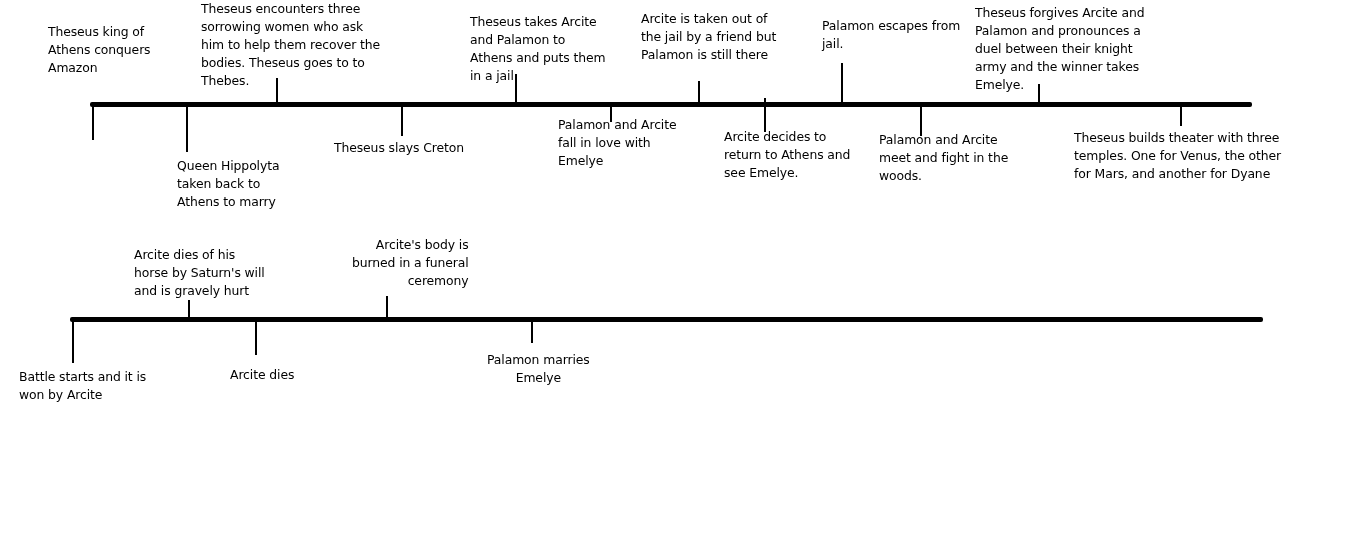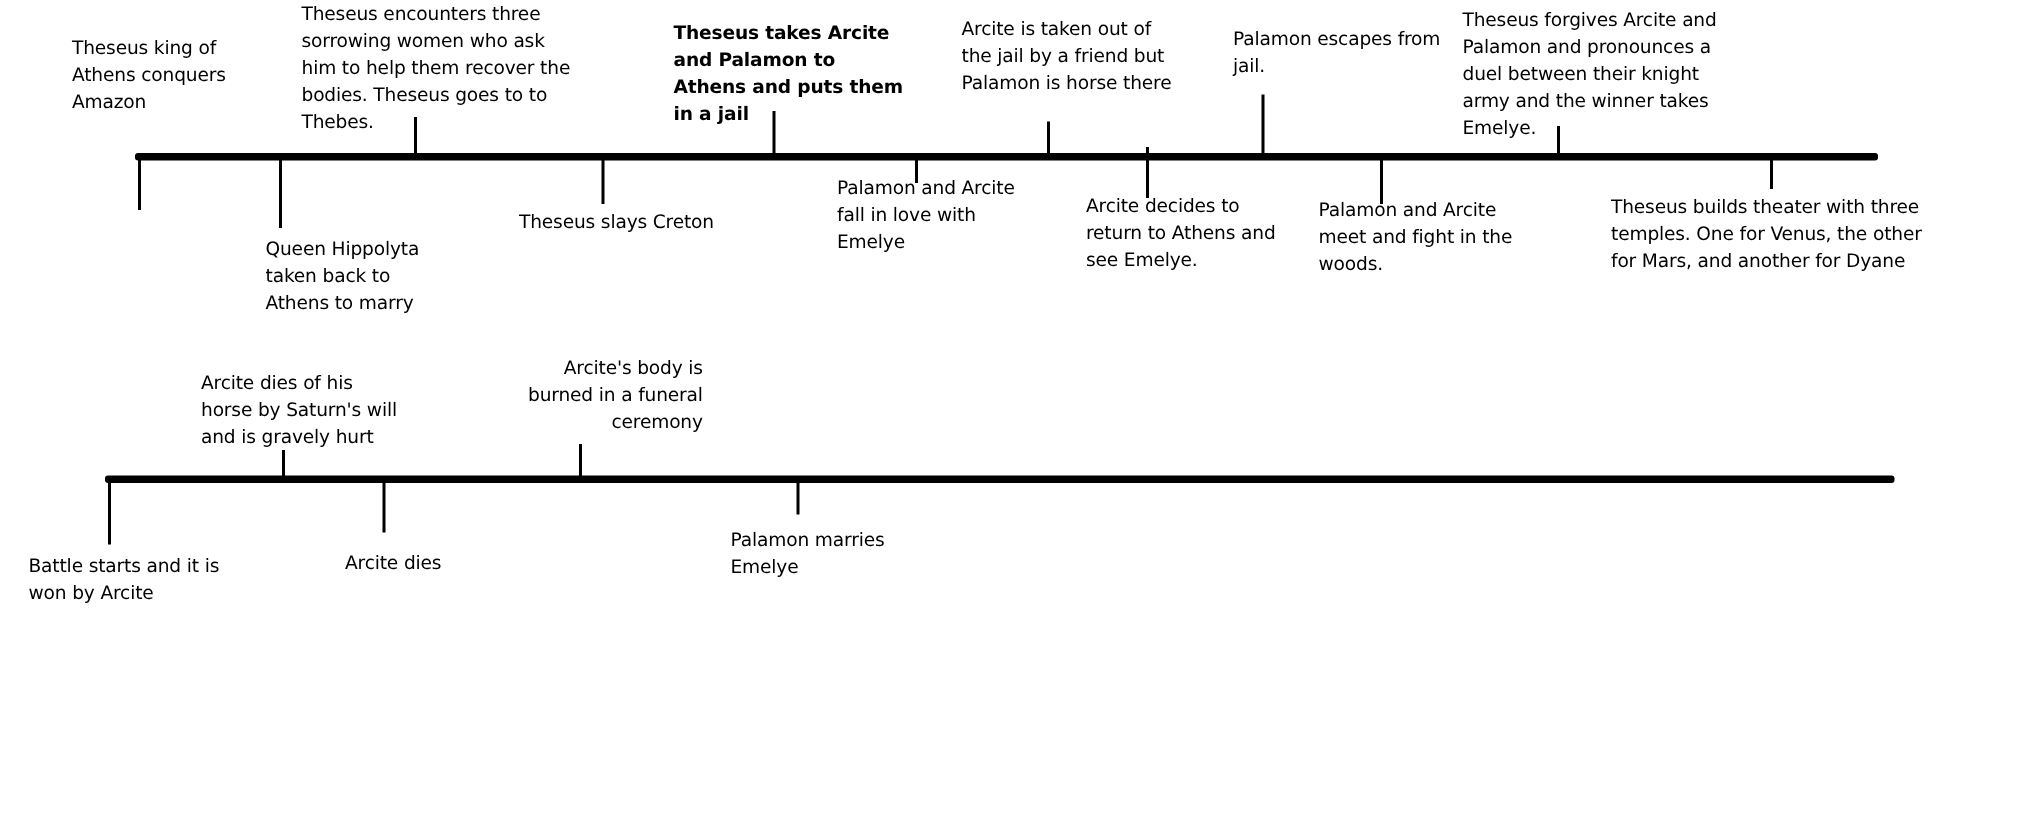--- a/index.html
+++ b/index.html
@@ -26,37 +26,37 @@
 Athens to marry</div>
 
   <div class="tick" style="left:276px; top:78px; height:26px;"></div>
   <div class="label" style="left:201px; top:0px;">Theseus encounters three
 sorrowing women who ask
 him to help them recover the
 bodies. Theseus goes to to
 Thebes.</div>
 
   <div class="tick" style="left:401px; top:104px; height:32px;"></div>
-  <div class="label" style="left:346px; top:139px;text-align:center;">Theseus slays Creton</div>
+  <div class="label" style="left:334px; top:139px;text-align:center;">Theseus slays Creton</div>
 
   <div class="tick" style="left:515px; top:74px; height:30px;"></div>
-  <div class="label" style="left:449px; top:13px;font-weight:bold;">Theseus takes Arcite
+  <div class="label" style="left:470px; top:13px;">Theseus takes Arcite
 and Palamon to
 Athens and puts them
 in a jail</div>
 
   <div class="tick" style="left:610px; top:104px; height:18px;"></div>
   <div class="label" style="left:558px; top:116px;">Palamon and Arcite
 fall in love with
 Emelye</div>
 
   <div class="tick" style="left:698px; top:81px; height:23px;"></div>
   <div class="label" style="left:641px; top:10px;">Arcite is taken out of
 the jail by a friend but
-Palamon is horse there</div>
+Palamon is still there</div>
 
   <div class="tick" style="left:764px; top:98px; height:34px;"></div>
   <div class="label" style="left:724px; top:128px;">Arcite decides to
 return to Athens and
 see Emelye.</div>
 
   <div class="tick" style="left:841px; top:63px; height:41px;"></div>
   <div class="label" style="left:806px; top:17px;margin-left:16px;">Palamon escapes from
 jail.</div>
 
@@ -92,15 +92,15 @@
 
   <div class="tick" style="left:255px; top:319px; height:36px;"></div>
   <div class="label" style="left:230px; top:366px;">Arcite dies</div>
 
   <div class="tick" style="left:386px; top:296px; height:23px;"></div>
   <div class="label" style="left:352px; top:236px;text-align:right;">Arcite's body is
 burned in a funeral
 ceremony</div>
 
   <div class="tick" style="left:531px; top:321px; height:22px;"></div>
-  <div class="label" style="left:487px; top:351px;">Palamon marries
+  <div class="label" style="left:487px; top:351px;text-align:center;">Palamon marries
 Emelye</div>
 </div>
 
 </body></html>

